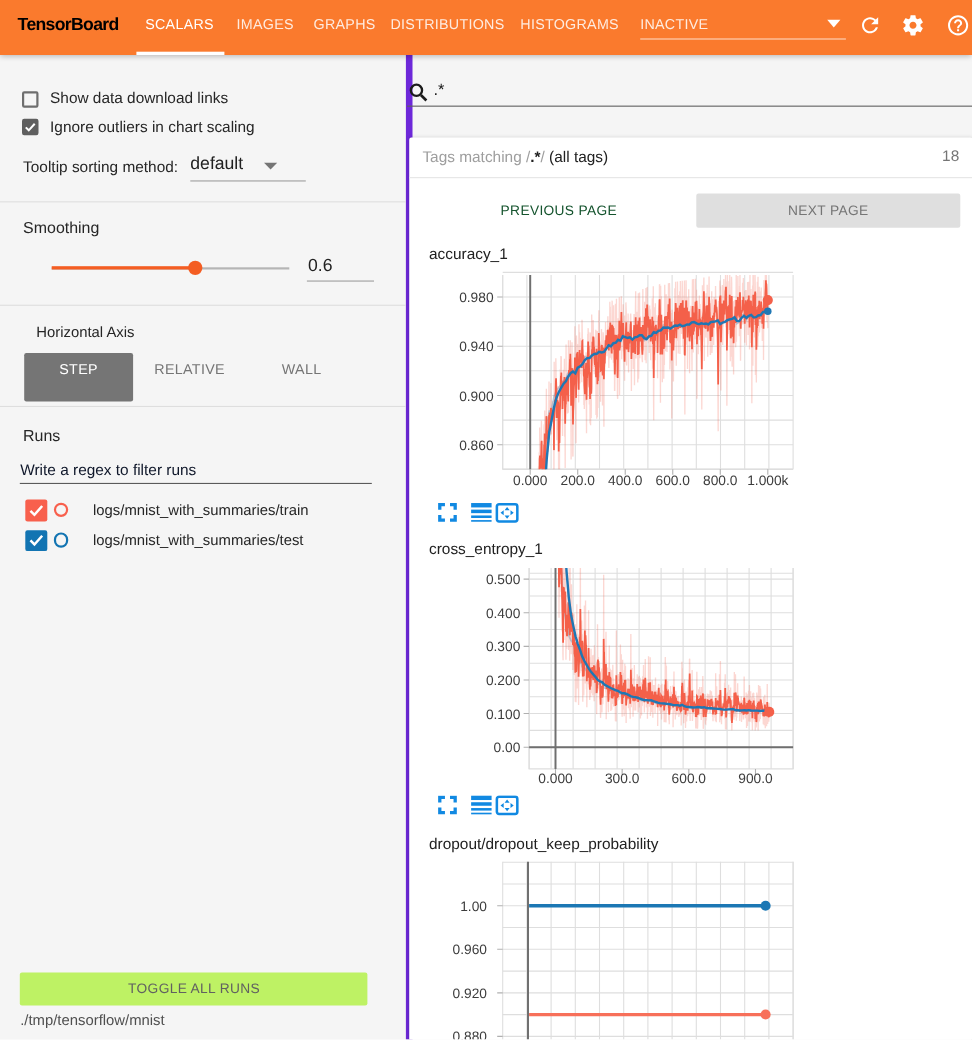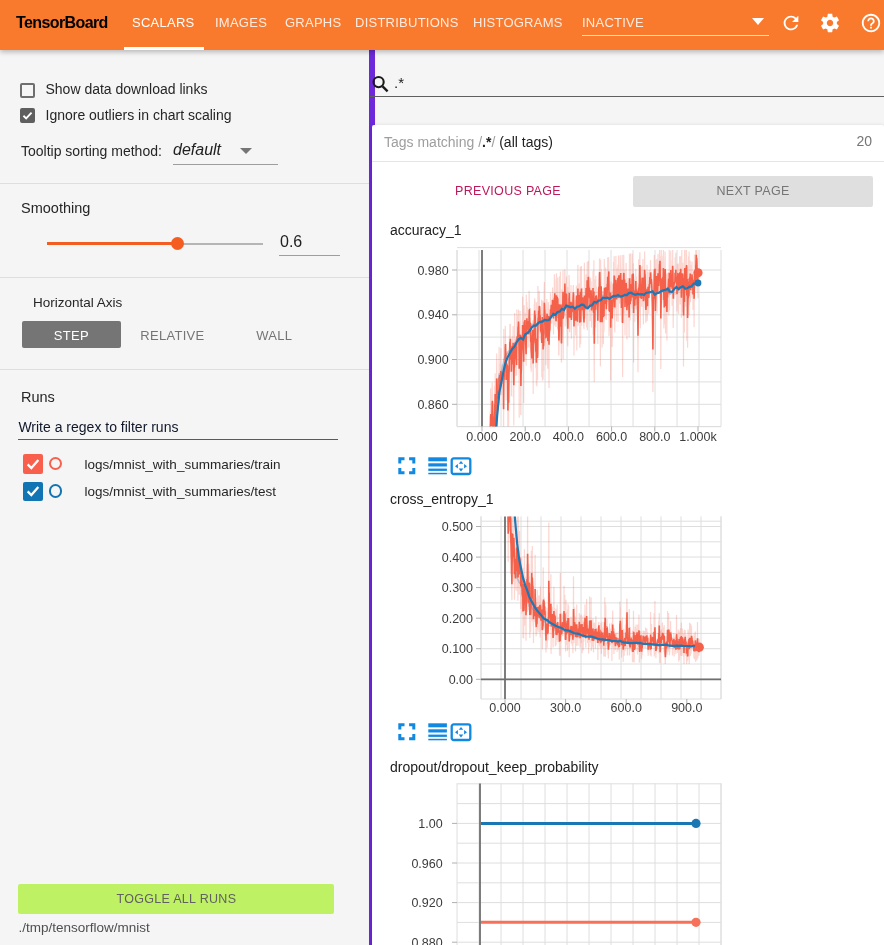--- a/index.html
+++ b/index.html
@@ -14,21 +14,21 @@
 .lbl14{position:absolute;font-size:14px;color:#262626;transform:translateY(-50%);white-space:nowrap;}
 .lbl135{position:absolute;font-size:13.5px;color:#262626;transform:translateY(-50%);white-space:nowrap;margin-left:12px;}
 .lbl145{position:absolute;font-size:14.5px;color:#262626;transform:translateY(-50%);white-space:nowrap;}
 .lbl16{position:absolute;font-size:16px;color:#212121;transform:translateY(-50%);white-space:nowrap;}
 .ddline{position:absolute;height:0;border-top:1px solid #9e9e9e;}
 .dd-arrow-g{position:absolute;width:0;height:0;border-left:6.5px solid transparent;border-right:6.5px solid transparent;border-top:6px solid #757575;}
 .divider{position:absolute;left:0;width:369px;height:0;border-top:1px solid #dedede;}
 .slider-track{position:absolute;height:2px;background:#b5b5b5;}
 .slider-fill{position:absolute;height:3px;background:#f45d22;}
 .slider-knob{position:absolute;width:13px;height:13px;border-radius:50%;background:#f45d22;}
-.axbtn{position:absolute;width:99.6px;height:27px;line-height:30.5px;text-align:center;font-size:13px;letter-spacing:0.3px;color:#757575;border-radius:2px;}
+.axbtn{position:absolute;width:99.6px;height:44px;line-height:30.5px;text-align:center;font-size:13px;letter-spacing:0.3px;color:#757575;border-radius:2px;}
 .axbtn.sel{background:#757575;color:#fff;}
 .cb2{position:absolute;width:19.5px;height:19.5px;border-radius:2px;}
 .runcirc{position:absolute;width:9.6px;height:9.6px;border:2.2px solid;border-radius:50%;}
 .togglebtn{position:absolute;left:18.4px;width:316px;height:30px;line-height:30px;text-align:center;background:#bef264;border-radius:2px;font-size:12.5px;letter-spacing:0.3px;color:#616161;}
 .card{position:absolute;left:372px;top:125px;width:512px;height:900px;background:#fff;border-radius:2px;box-shadow:0 1px 4px rgba(0,0,0,0.18);}
 .pgbtn{position:absolute;height:31px;line-height:31px;text-align:center;font-size:12.5px;letter-spacing:0.3px;border-radius:2px;}
 .ctitle{position:absolute;left:390px;font-size:14px;color:#212121;}
 .chartsvg{position:absolute;}
 .cardsep{position:absolute;left:372px;top:160.5px;width:512px;border-top:1px solid #e5e5e5;}
 </style></head>
@@ -38,21 +38,21 @@
   <div class="cb" style="left:20px;top:33px;"></div>
   <div class="lbl14" style="left:45.5px;top:38.7px;">Show data download links</div>
   <div class="cb checked" style="left:20px;top:58px;">
       <svg viewBox="0 0 24 24" width="13" height="13" style="display:block;margin:-1px;">
         <path fill="none" stroke="#fff" stroke-width="3.4" d="M4.5 12.5l5 5 10-11"></path>
       </svg>
     </div>
   <div class="lbl14" style="left:45.5px;top:65.4px;">Ignore outliers in chart scaling</div>
 
   <div class="lbl14" style="left:21px;top:101px;">Tooltip sorting method:</div>
-  <div class="lbl16" style="left:173px;top:100px;font-style:italic;">default</div>
+  <div class="lbl16" style="left:173px;top:100px;">default</div>
   <div class="ddline" style="left:173px;top:113.5px;width:105px;"></div>
   <span class="dd-arrow-g" style="left:240px;top:98px;"></span>
 
   <div class="divider" style="top:133.3px;"></div>
   <div class="lbl145" style="left:21px;top:158.2px;">Smoothing</div>
   <div class="slider-track" style="left:47.4px;top:192.8px;width:216px;"></div>
   <div class="slider-fill" style="left:47.4px;top:192px;width:130px;"></div>
   <div class="slider-knob" style="left:171.3px;top:186.6px;"></div>
   <div class="lbl16" style="left:280px;top:192.4px;">0.6</div>
   <div class="ddline" style="left:279px;top:205px;width:61px;"></div>
@@ -89,23 +89,23 @@
 
 <svg style="position:absolute;left:370px;top:72px;width:22px;height:22px;" viewBox="0 0 22 22">
     <circle cx="8.6" cy="10.1" r="5.1" fill="none" stroke="#1b1b1b" stroke-width="2.1"></circle>
     <line x1="12.6" y1="14.4" x2="17.6" y2="19.4" stroke="#1b1b1b" stroke-width="2.4"></line>
   </svg>
 <div style="position:absolute;left:394px;top:82px;font-size:15px;color:#212121;transform:translateY(-50%);">.*</div>
 <div style="position:absolute;left:370px;top:95.5px;width:514px;border-top:1px solid #5f5f5f;"></div>
 
 <div class="card"></div>
 <div style="position:absolute;left:384px;top:142px;font-size:14px;color:#9e9e9e;transform:translateY(-50%);">Tags matching /<b style="color:#212121;">.*</b>/ <span style="color:#212121;">(all tags)</span></div>
-<div style="position:absolute;left:852px;top:141px;font-size:14px;color:#757575;transform:translateY(-50%);width:20px;text-align:right;">20</div>
+<div style="position:absolute;left:852px;top:141px;font-size:14px;color:#757575;transform:translateY(-50%);width:20px;text-align:right;">18</div>
 <div class="cardsep"></div>
-<div class="pgbtn" style="left:438px;top:176px;width:140px;color:#be185d;">PREVIOUS PAGE</div>
+<div class="pgbtn" style="left:438px;top:176px;width:140px;color:#14532d;">PREVIOUS PAGE</div>
 <div class="pgbtn" style="left:633px;top:175.5px;width:240px;background:#dfdfdf;color:#757575;">NEXT PAGE</div>
 
 <div class="ctitle" style="top:222px;">accuracy_1</div>
 <svg class="chartsvg" style="left:380px;top:244px;" width="504" height="204" viewBox="0 0 504 204">
     <clipPath id="clip1">
       <rect x="77" y="6" width="264" height="176.5"></rect>
     </clipPath>
     <line x1="77.0" y1="6.0" x2="77.0" y2="182.5" stroke="#dedede" stroke-width="1"></line>
     <line x1="99.0" y1="6.0" x2="99.0" y2="182.5" stroke="#dedede" stroke-width="1"></line>
     <line x1="121.0" y1="6.0" x2="121.0" y2="182.5" stroke="#dedede" stroke-width="1"></line>

